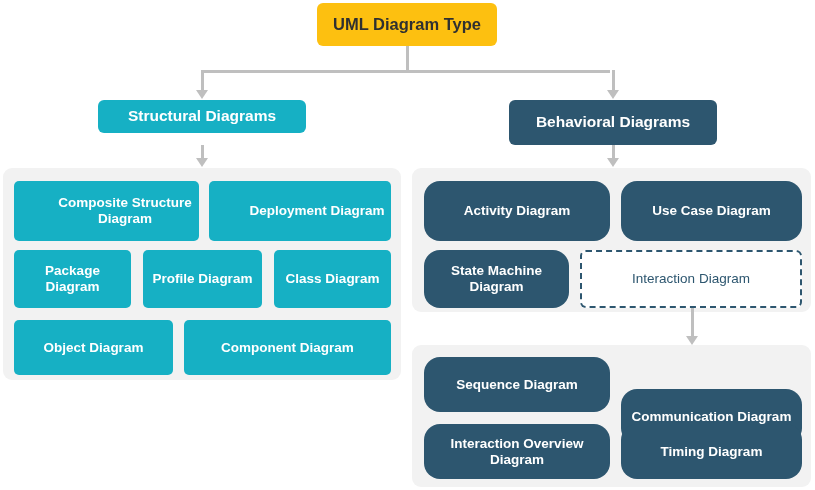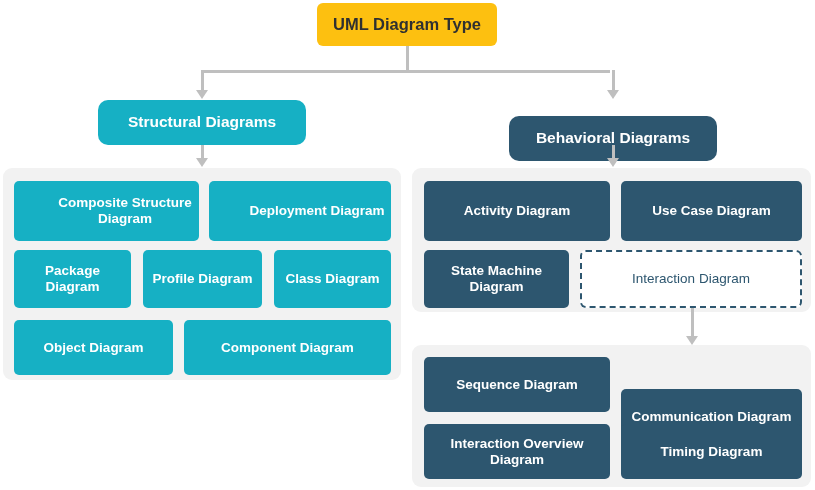--- a/index.html
+++ b/index.html
@@ -64,20 +64,21 @@
     color: #ffffff;
     font-weight: bold;
     font-size: 13.5px;
   }
 
   .node-navy {
     background: #2d566f;
     color: #ffffff;
     font-weight: bold;
     font-size: 13.5px;
+    border-radius: 16px;
   }
 
   .node-dashed {
     background: #ffffff;
     color: #2d566f;
     font-weight: normal;
     font-size: 13.5px;
     border: 2px dashed #2d566f;
     border-radius: 6px;
   }
@@ -115,23 +116,23 @@
 
   <div class="conn conn-v" style="left:405.5px; top:46px; height:26px;"></div>
   <div class="conn conn-h" style="left:202px; top:70px; width:408px;"></div>
 
   <div class="conn conn-v" style="left:200.5px; top:70px; height:22px;"></div>
   <div class="arrowhead" style="left:196px; top:90px;"></div>
 
   <div class="conn conn-v" style="left:611.5px; top:70px; height:22px;"></div>
   <div class="arrowhead" style="left:607px; top:90px;"></div>
 
-  <div class="node node-branch-structural" style="left:98px; top:100px; width:208px; height:45px;border-radius:10px;">Structural Diagrams</div>
+  <div class="node node-branch-structural" style="left:98px; top:100px; width:208px; height:33px;">Structural Diagrams</div>
 
-  <div class="node node-branch-behavioral" style="left:509px; top:116px; width:208px; height:45px;border-radius:10px;">Behavioral Diagrams</div>
+  <div class="node node-branch-behavioral" style="left:509px; top:100px; width:208px; height:45px;">Behavioral Diagrams</div>
 
   <div class="conn conn-v" style="left:200.5px; top:145px; height:15px;"></div>
   <div class="arrowhead" style="left:196px; top:158px;"></div>
 
   <div class="conn conn-v" style="left:611.5px; top:145px; height:15px;"></div>
   <div class="arrowhead" style="left:607px; top:158px;"></div>
 
   <div class="panel" style="left:3px; top:168px; width:398px; height:212px;"></div>
 
   <div class="node node-teal" style="left:14px; top:181px; width:185px; height:60px;padding-left:43px;">Composite Structure Diagram</div>

